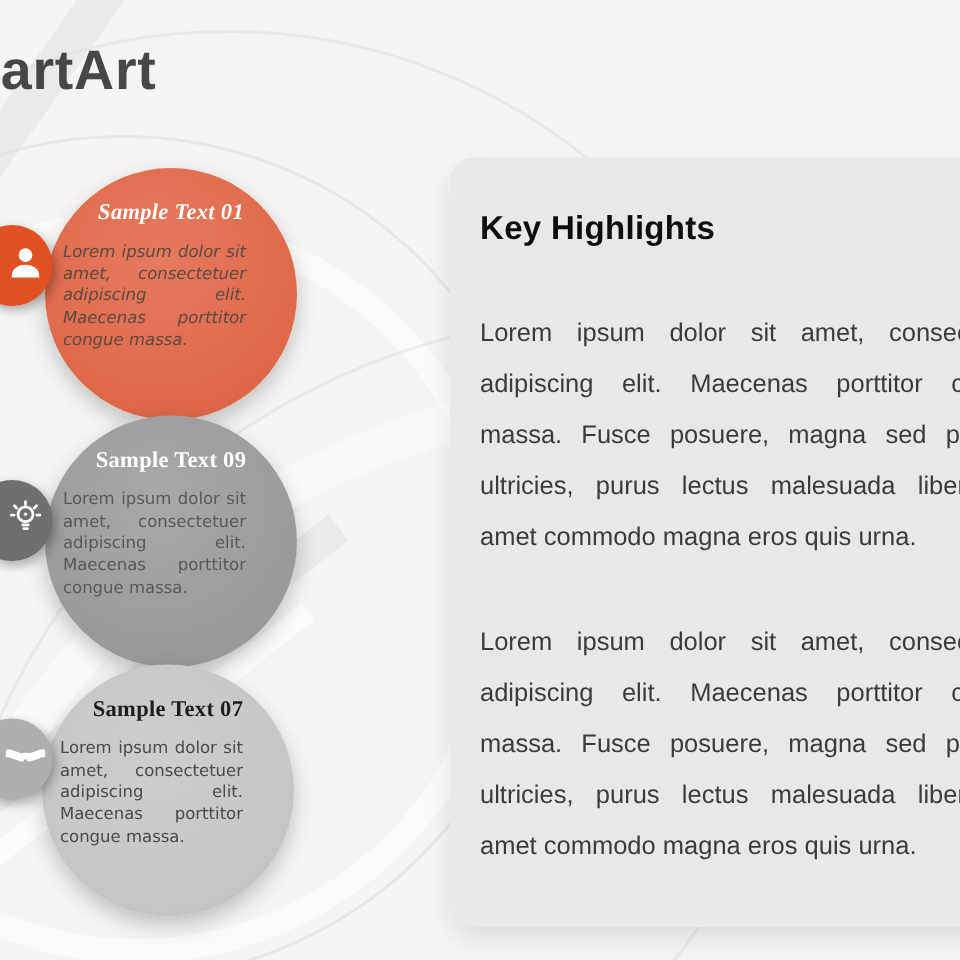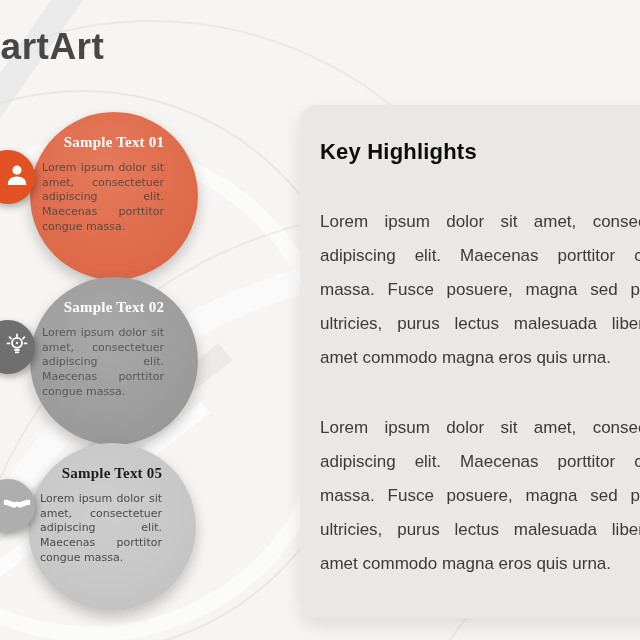--- a/index.html
+++ b/index.html
@@ -19,21 +19,21 @@
   .streak-2{width:420px;height:14px;left:-170px;top:530px;transform:rotate(-38deg);background:rgba(255,255,255,0.7);}
   .streak-3{width:300px;height:26px;left:-120px;top:40px;transform:rotate(-55deg);background:rgba(222,222,222,0.45);}
 
   
   .slide-title{position:absolute;left:-58px;top:26px;font-size:37px;font-weight:600;
                color:#474747;letter-spacing:0.5px;}
 
   
   .big-circle{position:absolute;width:168px;height:168px;border-radius:50%;
               box-shadow:0 6px 14px rgba(0,0,0,0.22);}
-  .c1{left:30px;top:112px;background:radial-gradient(circle at 45% 35%,#e57a5c 0%,#de6a4a 65%,#d86244 100%);z-index:3;}
+  .c1{left:30px;top:112px;background:radial-gradient(circle at 45% 35%,#e57a5c 0%,#de6a4a 65%,#d86244 100%);z-index:3;font-style:italic;}
   .c2{left:30px;top:277px;background:radial-gradient(circle at 45% 35%,#a9a9a9 0%,#9b9b9b 65%,#939393 100%);z-index:4;}
   .c3{left:28px;top:443px;background:radial-gradient(circle at 45% 35%,#cecece 0%,#c6c6c6 65%,#bfbfbf 100%);z-index:5;}
 
   .circle-title{margin-top:22px;text-align:center;font-family:"Liberation Serif",serif;
                 font-weight:bold;font-size:15px;letter-spacing:0.2px;}
   .c1 .circle-title,.c2 .circle-title{color:#ffffff;}
   .c3 .circle-title{color:#1e1e1e;}
 
   .circle-body{margin:10px 0 0 12px;width:122px;font-family:"DejaVu Sans",sans-serif;
                font-size:11px;line-height:1.33;}
@@ -90,42 +90,42 @@
   <div class="icon-circle ic1">
     <span>
       <svg width="26" height="26" viewBox="0 0 24 24">
         <circle cx="12" cy="7.5" r="4.2" fill="#ffffff"></circle>
         <path d="M3.5 20.5c0-4.6 3.8-7.1 8.5-7.1s8.5 2.5 8.5 7.1v0.8H3.5z" fill="#ffffff"></path>
       </svg>
     </span>
   </div>
 
   <div class="big-circle c2">
-    <div class="circle-title">Sample Text 02</div>
+    <div class="circle-title">Sample Text 09</div>
     <div class="circle-body">
       <div class="jline">Lorem ipsum dolor sit</div>
       <div class="jline">amet, consectetuer</div>
       <div class="jline">adipiscing elit.</div>
       <div class="jline">Maecenas porttitor</div>
       <div class="jline last">congue massa.</div>
     </div>
   </div>
   <div class="icon-circle ic2">
     <span>
       <svg width="26" height="26" viewBox="0 0 24 24" fill="none" stroke="#ffffff" stroke-width="1.7" stroke-linecap="round">
         <circle cx="12" cy="10" r="4.6"></circle>
         <path d="M10.3 16.6h3.4M10.8 18.8h2.4"></path>
         <path d="M12 2.2v1.8M5.2 4.8l1.3 1.3M18.8 4.8l-1.3 1.3M3.2 10.5h1.8M19 10.5h1.8"></path>
         <circle cx="12" cy="10" r="1.1" fill="#ffffff" stroke="none"></circle>
       </svg>
     </span>
   </div>
 
   <div class="big-circle c3">
-    <div class="circle-title">Sample Text 05</div>
+    <div class="circle-title">Sample Text 07</div>
     <div class="circle-body">
       <div class="jline">Lorem ipsum dolor sit</div>
       <div class="jline">amet, consectetuer</div>
       <div class="jline">adipiscing elit.</div>
       <div class="jline">Maecenas porttitor</div>
       <div class="jline last">congue massa.</div>
     </div>
   </div>
   <div class="icon-circle ic3">
     <span>

